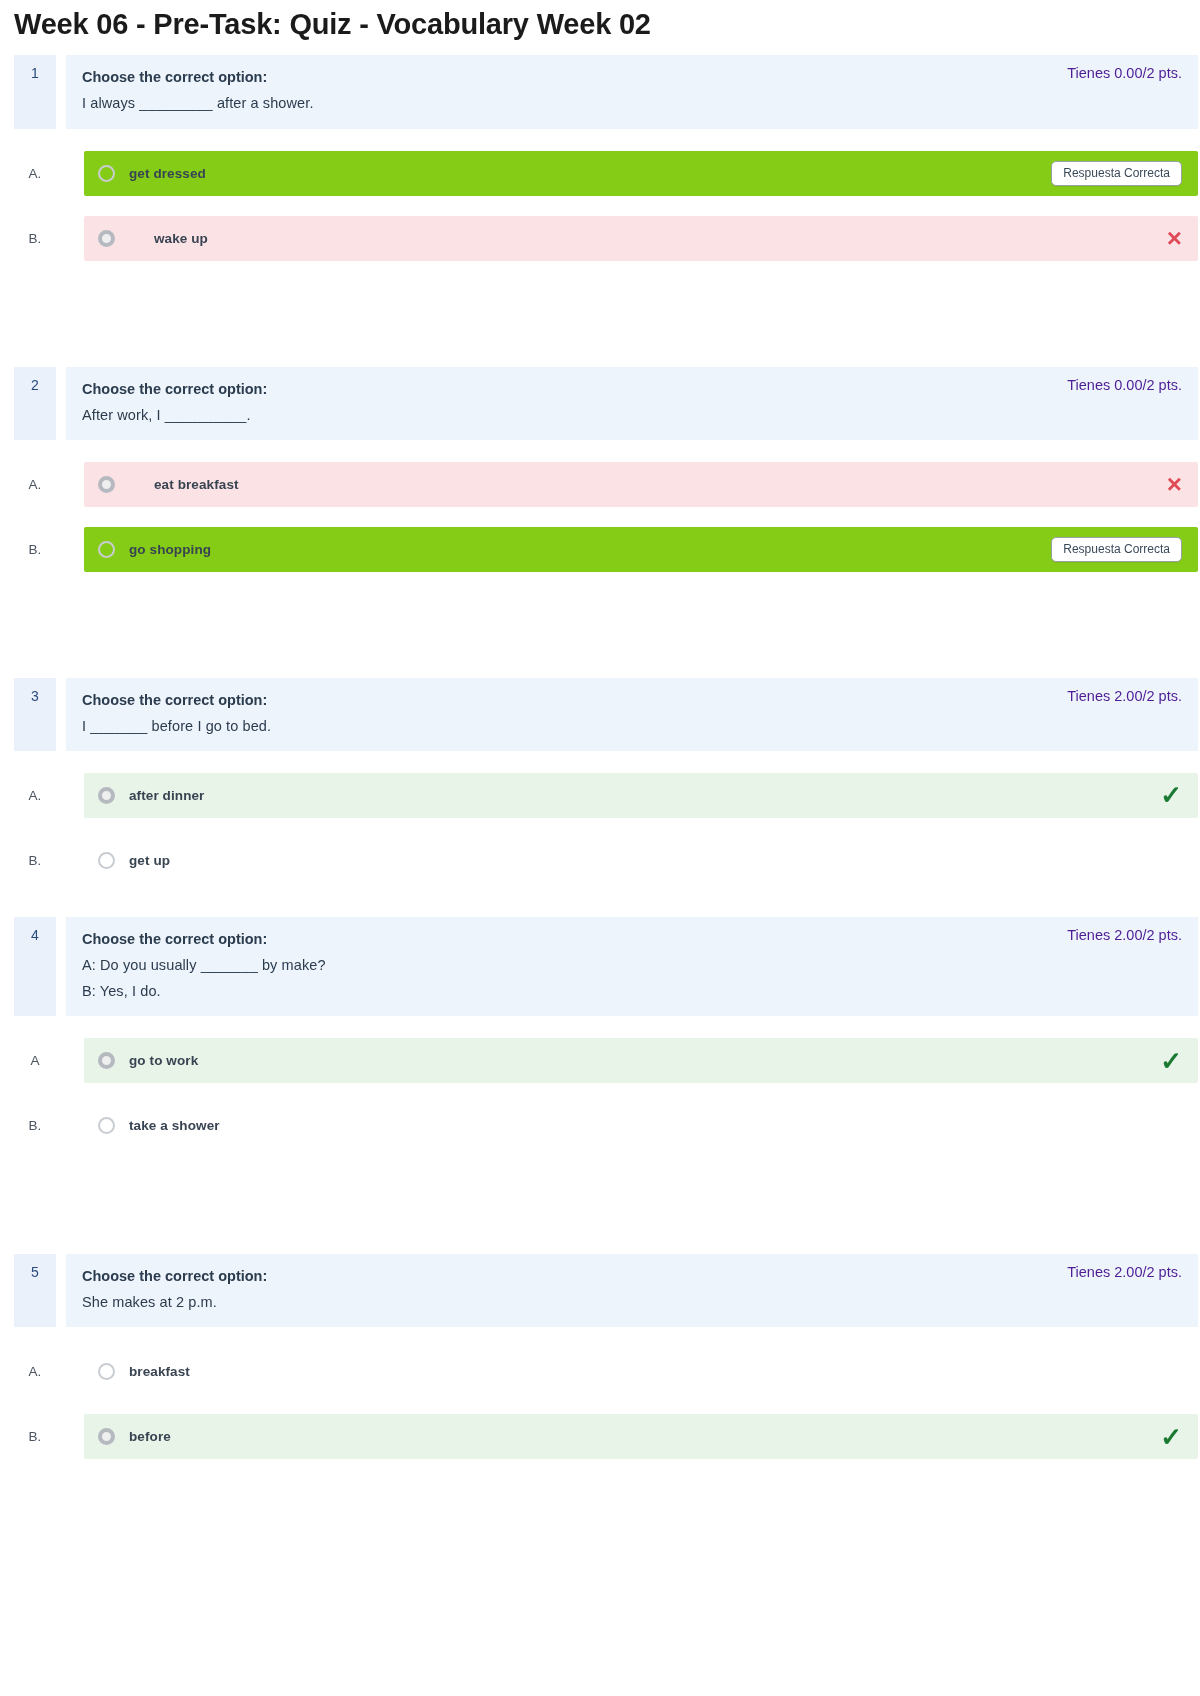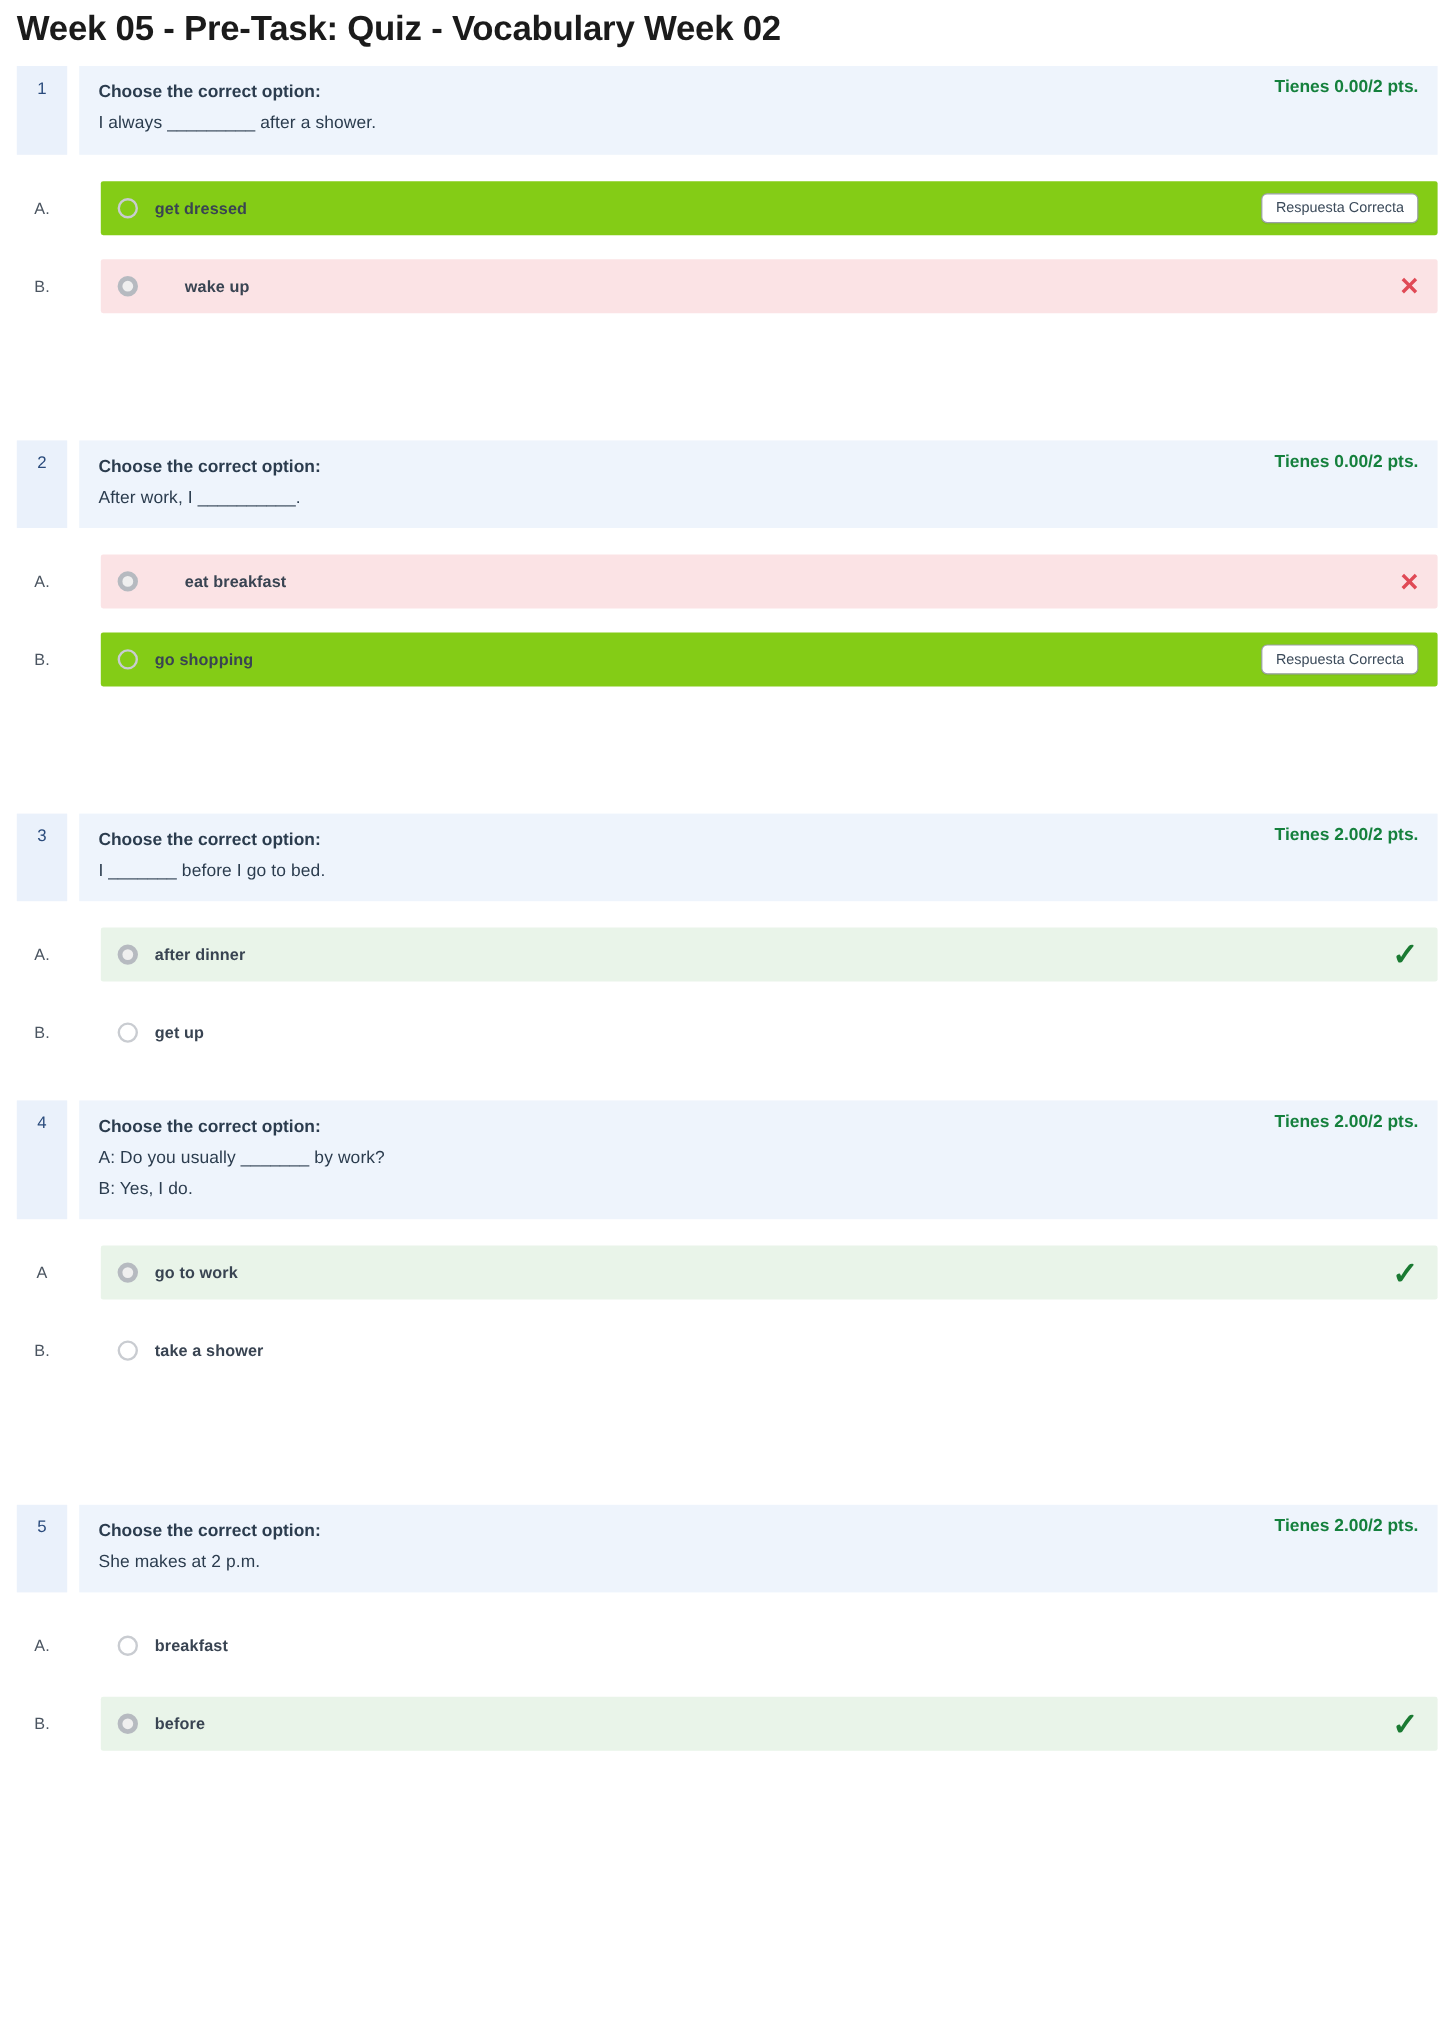--- a/index.html
+++ b/index.html
@@ -75,22 +75,22 @@
     display: block;
   }
   .q-text .q-line {
     display: block;
     font-weight: 400;
     letter-spacing: 0.1px;
   }
 
   .q-points {
     font-size: 14.5px;
-    font-weight: bold;
-    color: #15803d;
+    font-weight: normal;
+    color: #4c1d95;
     white-space: nowrap;
     padding-top: 1px;
     margin-left: 16px;
   }
 
   
   .answers {
     margin-top: 22px;
   }
 
@@ -179,21 +179,21 @@
 
   .spacer-lg { height: 86px; }
   .spacer-md { height: 14px; }
   .spacer-sm { height: 48px; }
 </style>
 </head>
 <body>
 
 <div class="page">
 
-  <h1 class="page-title">Week 05 - Pre-Task: Quiz - Vocabulary Week 02</h1>
+  <h1 class="page-title">Week 06 - Pre-Task: Quiz - Vocabulary Week 02</h1>
 
   <div id="questions-container">
       <div class="question">
         <div class="q-header">
           <div class="q-num">1</div>
           <div class="q-body">
             <div class="q-text">
               <span class="q-prompt">Choose the correct option:</span>
               <span class="q-line">I always _________ after a shower.</span>
             </div>
@@ -291,21 +291,21 @@
           </div>
         </div>
       </div>
       <div class="spacer-md"></div>
       <div class="question">
         <div class="q-header">
           <div class="q-num">4</div>
           <div class="q-body">
             <div class="q-text">
               <span class="q-prompt">Choose the correct option:</span>
-              <span class="q-line">A: Do you usually _______ by work?</span>
+              <span class="q-line">A: Do you usually _______ by make?</span>
               <span class="q-line">B: Yes, I do.</span>
             </div>
             <div class="q-points">Tienes 2.00/2 pts.</div>
           </div>
         </div>
         <div class="answers">
           <div class="answer-row">
             <div class="answer-letter">A</div>
             <div class="answer-box correct">
               <span class="radio selected"></span>

